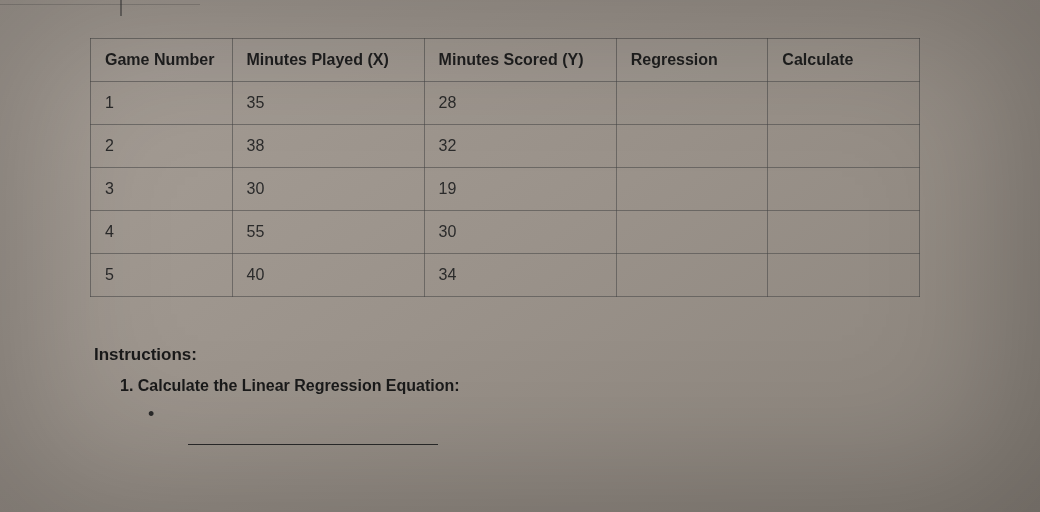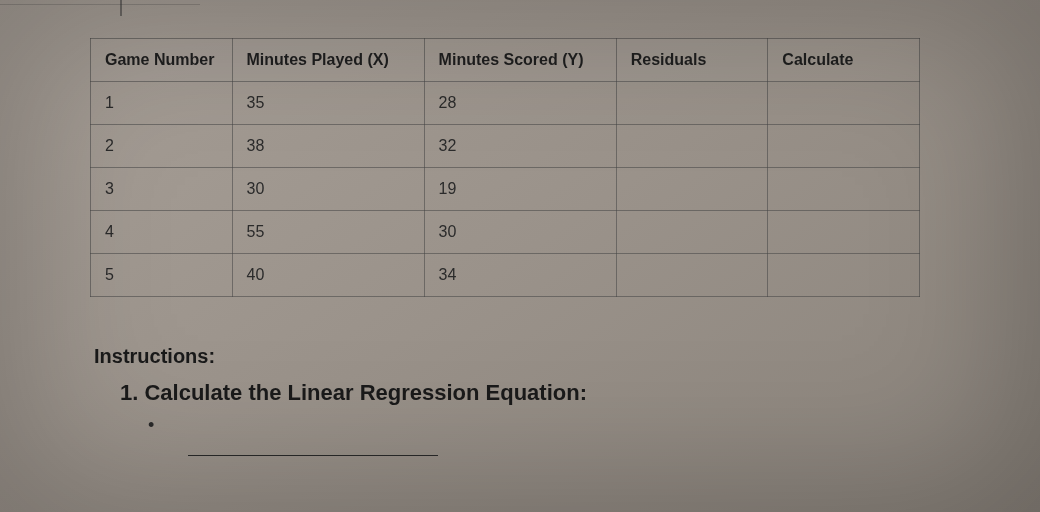--- a/index.html
+++ b/index.html
@@ -61,27 +61,27 @@
     .col-y    { width: 190px; }
     .col-pred { width: 150px; }
     .col-res  { width: 150px; }
 
     .instructions {
       margin-top: 48px;
       padding-left: 4px;
     }
     .instr-heading {
       font-weight: 700;
-      font-size: 20px;
+      font-size: 17px;
       color: #1a1a1a;
       margin-bottom: 12px;
     }
     .step {
       margin-left: 26px;
-      font-size: 22px;
+      font-size: 16px;
       font-weight: 700;
       color: #1a1a1a;
       margin-bottom: 10px;
     }
     .bullet-row {
       margin-left: 54px;
       font-size: 16px;
       color: #2d2d2d;
       display: flex;
       align-items: baseline;
@@ -113,21 +113,21 @@
 <div class="page">
   <div class="top-rule"></div>
   <div class="top-tick"></div>
 
   <table>
     <thead>
       <tr>
         <th class="col-game">Game Number</th>
         <th class="col-x">Minutes Played (X)</th>
         <th class="col-y">Minutes Scored (Y)</th>
-        <th class="col-pred">Residuals</th>
+        <th class="col-pred">Regression</th>
         <th class="col-res">Calculate</th>
       </tr>
     </thead>
     <tbody>
       <tr>
         <td>1</td>
         <td>35</td>
         <td>28</td>
         <td></td>
         <td></td>

